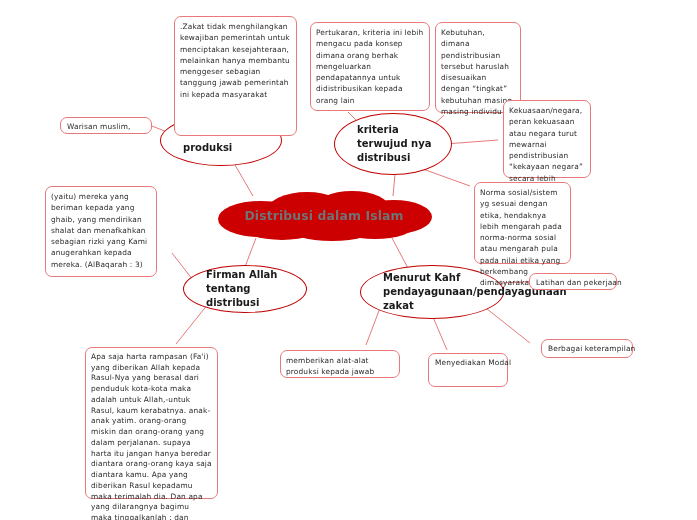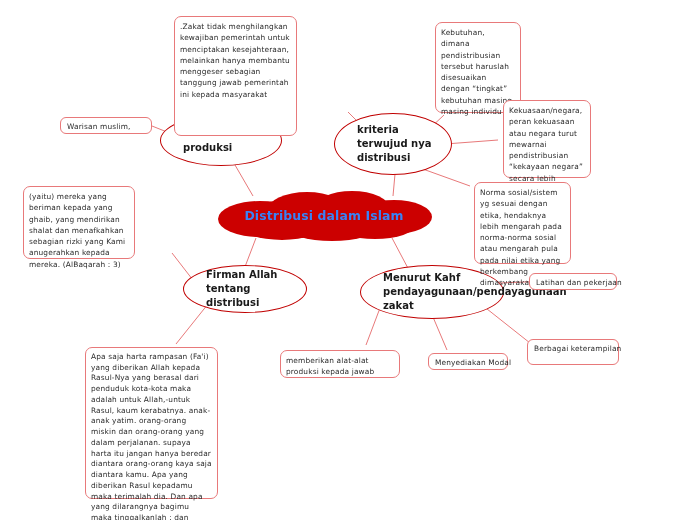--- a/index.html
+++ b/index.html
@@ -36,21 +36,20 @@
     background: #ffffff;
     color: #2b2b2b;
     font-size: 7.4px;
     line-height: 1.52;
     padding: 4px 5px 4px 5px;
     letter-spacing: 0.02em;
   }
   .leaf.small {
     padding: 3px 6px;
     white-space: nowrap;
-    border-radius: 6px;
   }
   .leaf.tight {
     line-height: 1.45;
   }
   
   .branch {
     border: 1.4px solid #c00000;
     border-radius: 50%;
     background: #ffffff;
     color: #1a1a1a;
@@ -80,21 +79,21 @@
   }
   #root .root-label {
     position: absolute;
     left: 0;
     top: 0;
     width: 224px;
     height: 52px;
     display: flex;
     align-items: center;
     justify-content: center;
-    color: #3b82f6;
+    color: #737373;
     font-size: 12.4px;
     font-weight: bold;
     letter-spacing: 0.01em;
     text-shadow: 0 0 1px rgba(0,0,0,0.15);
   }
 </style>
 </head>
 <body>
 
 <div id="canvas">
@@ -165,54 +164,57 @@
   </div>
 
   <div class="node branch" style="left:360px; top:265px; width:144px; height:54px;">
     <span class="btxt">Menurut Kahf pendayagunaan/pendayagunaan zakat</span>
   </div>
 
   <div class="node leaf" style="left:174px; top:16px; width:123px; height:120px;">
     <span>.Zakat tidak menghilangkan kewajiban pemerintah untuk menciptakan kesejahteraan, melainkan hanya membantu menggeser sebagian tanggung jawab pemerintah ini kepada masyarakat</span>
   </div>
 
+  <div class="node leaf" style="left:310px; top:22px; width:120px; height:89px;">
+    <span>Pertukaran, kriteria ini lebih mengacu pada konsep dimana orang berhak mengeluarkan pendapatannya untuk didistribusikan kepada orang lain</span>
+  </div>
 
   <div class="node leaf" style="left:435px; top:22px; width:86px; height:91px;">
     <span>Kebutuhan, dimana pendistribusian tersebut haruslah disesuaikan dengan “tingkat” kebutuhan masing-masing individu</span>
   </div>
 
   <div class="node leaf" style="left:503px; top:100px; width:88px; height:78px;">
     <span>Kekuasaan/negara, peran kekuasaan atau negara turut mewarnai pendistribusian “kekayaan negara” secara lebih merata</span>
   </div>
 
   <div class="node leaf" style="left:474px; top:182px; width:97px; height:82px;">
     <span>Norma sosial/sistem yg sesuai dengan etika, hendaknya lebih mengarah pada norma-norma sosial atau mengarah pula pada nilai etika yang berkembang dimasyarakat</span>
   </div>
 
   <div class="node leaf small" style="left:60px; top:117px; width:92px; height:17px;">
     <span>Warisan muslim,</span>
   </div>
 
-  <div class="node leaf" style="left:23px; top:186px; width:112px; height:73px;">
+  <div class="node leaf" style="left:45px; top:186px; width:112px; height:91px;">
     <span>(yaitu) mereka yang beriman kepada yang ghaib, yang mendirikan shalat dan menafkahkan sebagian rizki yang Kami anugerahkan kepada mereka. (AlBaqarah : 3)</span>
   </div>
 
   <div class="node leaf tight" style="left:85px; top:347px; width:133px; height:152px;">
     <span>Apa saja harta rampasan (Fa'i) yang diberikan Allah kepada Rasul-Nya yang berasal dari penduduk kota-kota maka adalah untuk Allah,-untuk Rasul, kaum kerabatnya. anak-anak yatim. orang-orang miskin dan orang-orang yang dalam perjalanan. supaya harta itu jangan hanya beredar diantara orang-orang kaya saja diantara kamu. Apa yang diberikan Rasul kepadamu maka terimalah dia. Dan apa yang dilarangnya bagimu maka tinggalkanlah ; dan bertaqwalah kepada Allah. Sesungguhnya Allah sangat keras hukuman-Nya. (Al-Hasyr: 7)</span>
   </div>
 
   <div class="node leaf" style="left:280px; top:350px; width:120px; height:28px;">
     <span>memberikan alat-alat produksi kepada jawab</span>
   </div>
 
-  <div class="node leaf small" style="left:428px; top:353px; width:80px; height:17px;">
+  <div class="node leaf small" style="left:428px; top:353px; width:80px; height:34px;">
     <span>Menyediakan Modal</span>
   </div>
 
-  <div class="node leaf small" style="left:527px; top:339px; width:92px; height:26px;">
+  <div class="node leaf small" style="left:541px; top:339px; width:92px; height:19px;">
     <span>Berbagai keterampilan</span>
   </div>
 
   <div class="node leaf small" style="left:529px; top:273px; width:88px; height:17px;">
     <span>Latihan  dan pekerjaan</span>
   </div>
 
 </div>
 
 </body></html>

